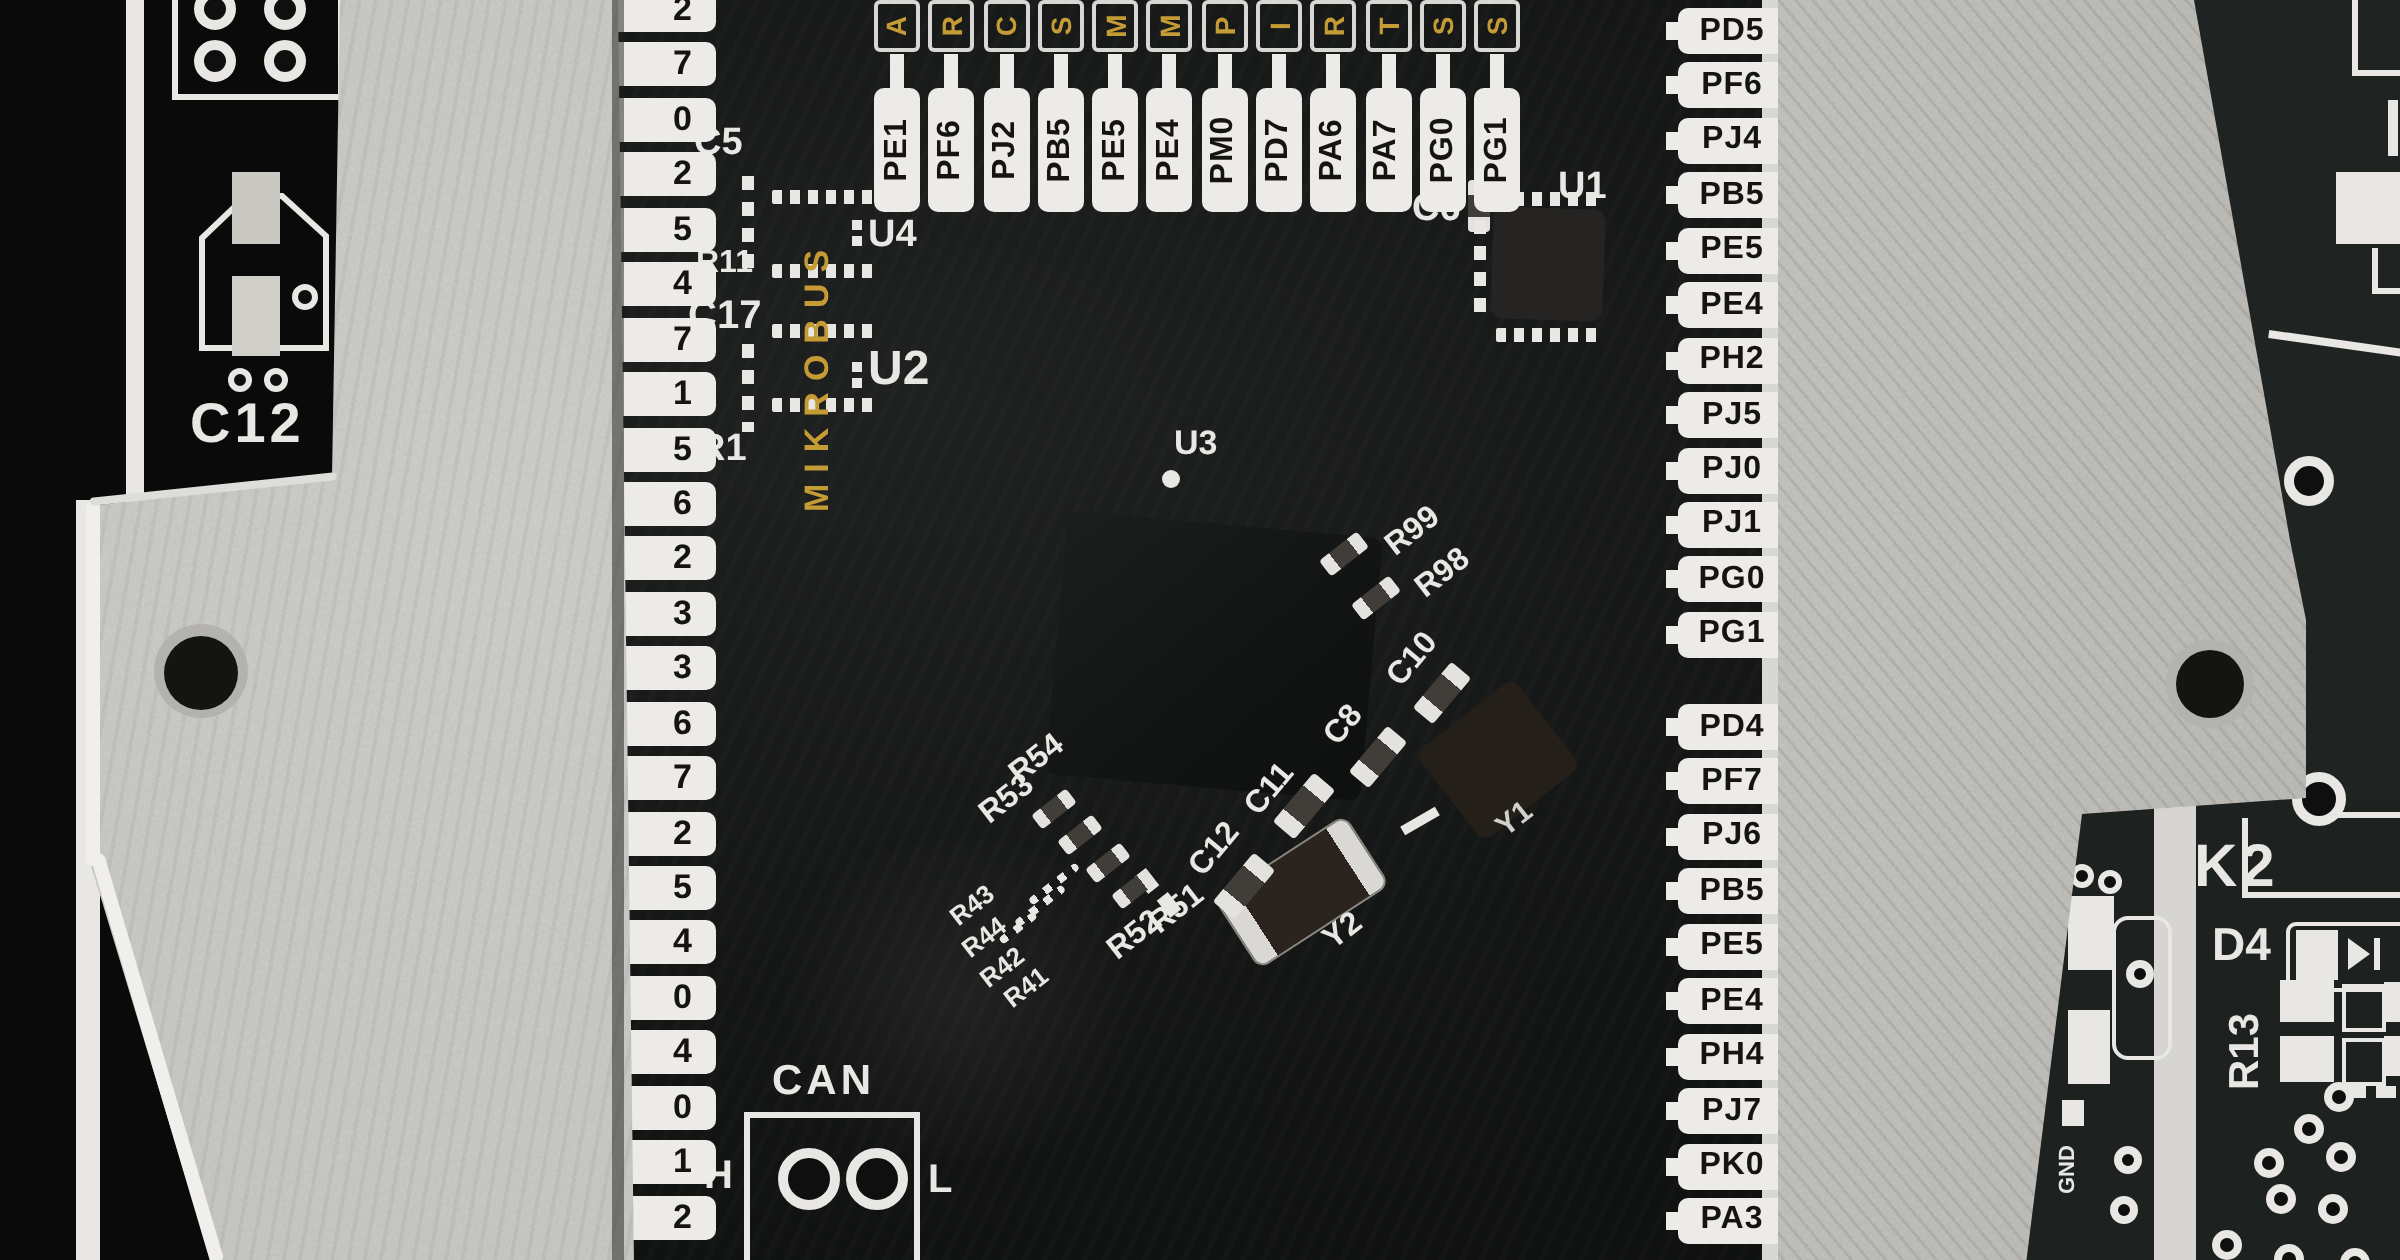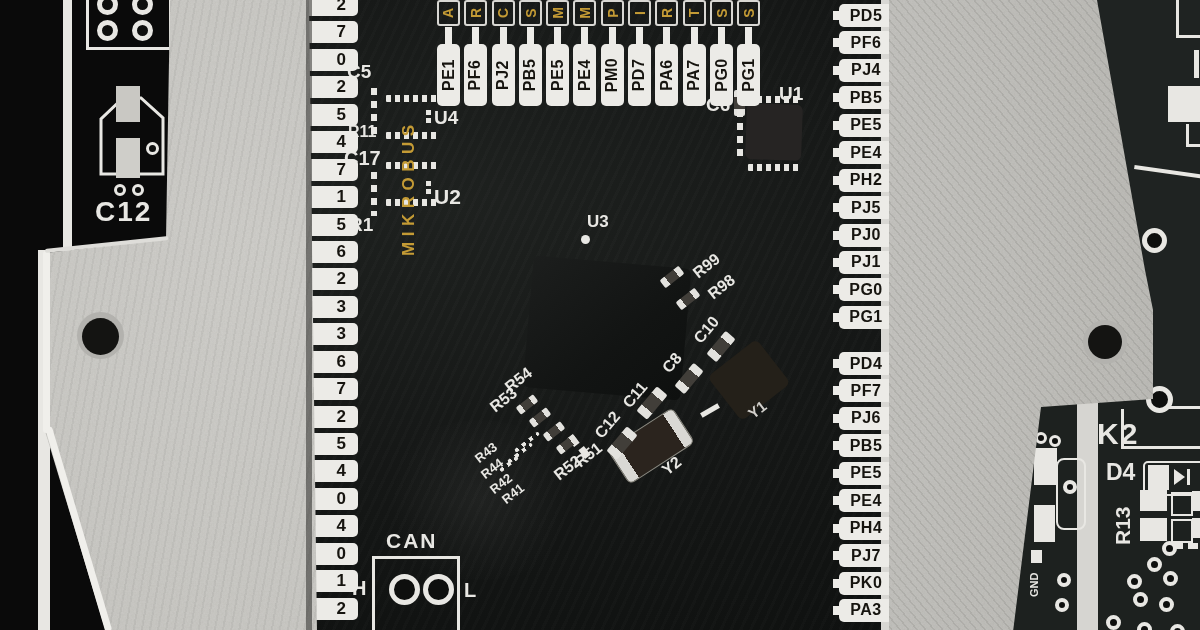--- a/index.html
+++ b/index.html
@@ -376,21 +376,21 @@
   <div class="lbl" style="left:349px;top:215px;font-size:19px;">R1</div>
   <div class="pads-h" style="left:386px;top:95px;width:52px;"></div>
   <div class="pads-h" style="left:386px;top:132px;width:52px;"></div>
   <div class="sq" style="left:426px;top:110px;width:5px;height:5px;"></div>
   <div class="sq" style="left:426px;top:118px;width:5px;height:5px;"></div>
   <div class="lbl" style="left:434px;top:108px;font-size:19px;">U4</div>
   <div class="pads-h" style="left:386px;top:162px;width:52px;"></div>
   <div class="pads-h" style="left:386px;top:199px;width:52px;"></div>
   <div class="sq" style="left:426px;top:181px;width:5px;height:5px;"></div>
   <div class="sq" style="left:426px;top:189px;width:5px;height:5px;"></div>
-  <div class="lbl" style="left:434px;top:186px;font-size:21px;">U2</div>
+  <div class="lbl" style="left:434px;top:173px;font-size:24px;">U2</div>
 
   <div class="lbl" style="left:706px;top:95px;font-size:19px;">C6</div>
   <div class="smdv" style="left:734px;top:90px;width:11px;height:26px;"></div>
   <div class="lbl" style="left:779px;top:84px;font-size:19px;">U1</div>
   <div class="chip" style="left:746px;top:104px;width:56px;height:56px;background:#262423;transform:rotate(2deg);"></div>
   <div class="pads-h" style="left:748px;top:96px;width:52px;"></div>
   <div class="pads-h" style="left:748px;top:164px;width:52px;"></div>
   <div class="pads-v" style="left:737px;top:110px;height:46px;"></div>
 
   <div class="chip" style="left:528px;top:262px;width:158px;height:132px;transform:rotate(5deg);

